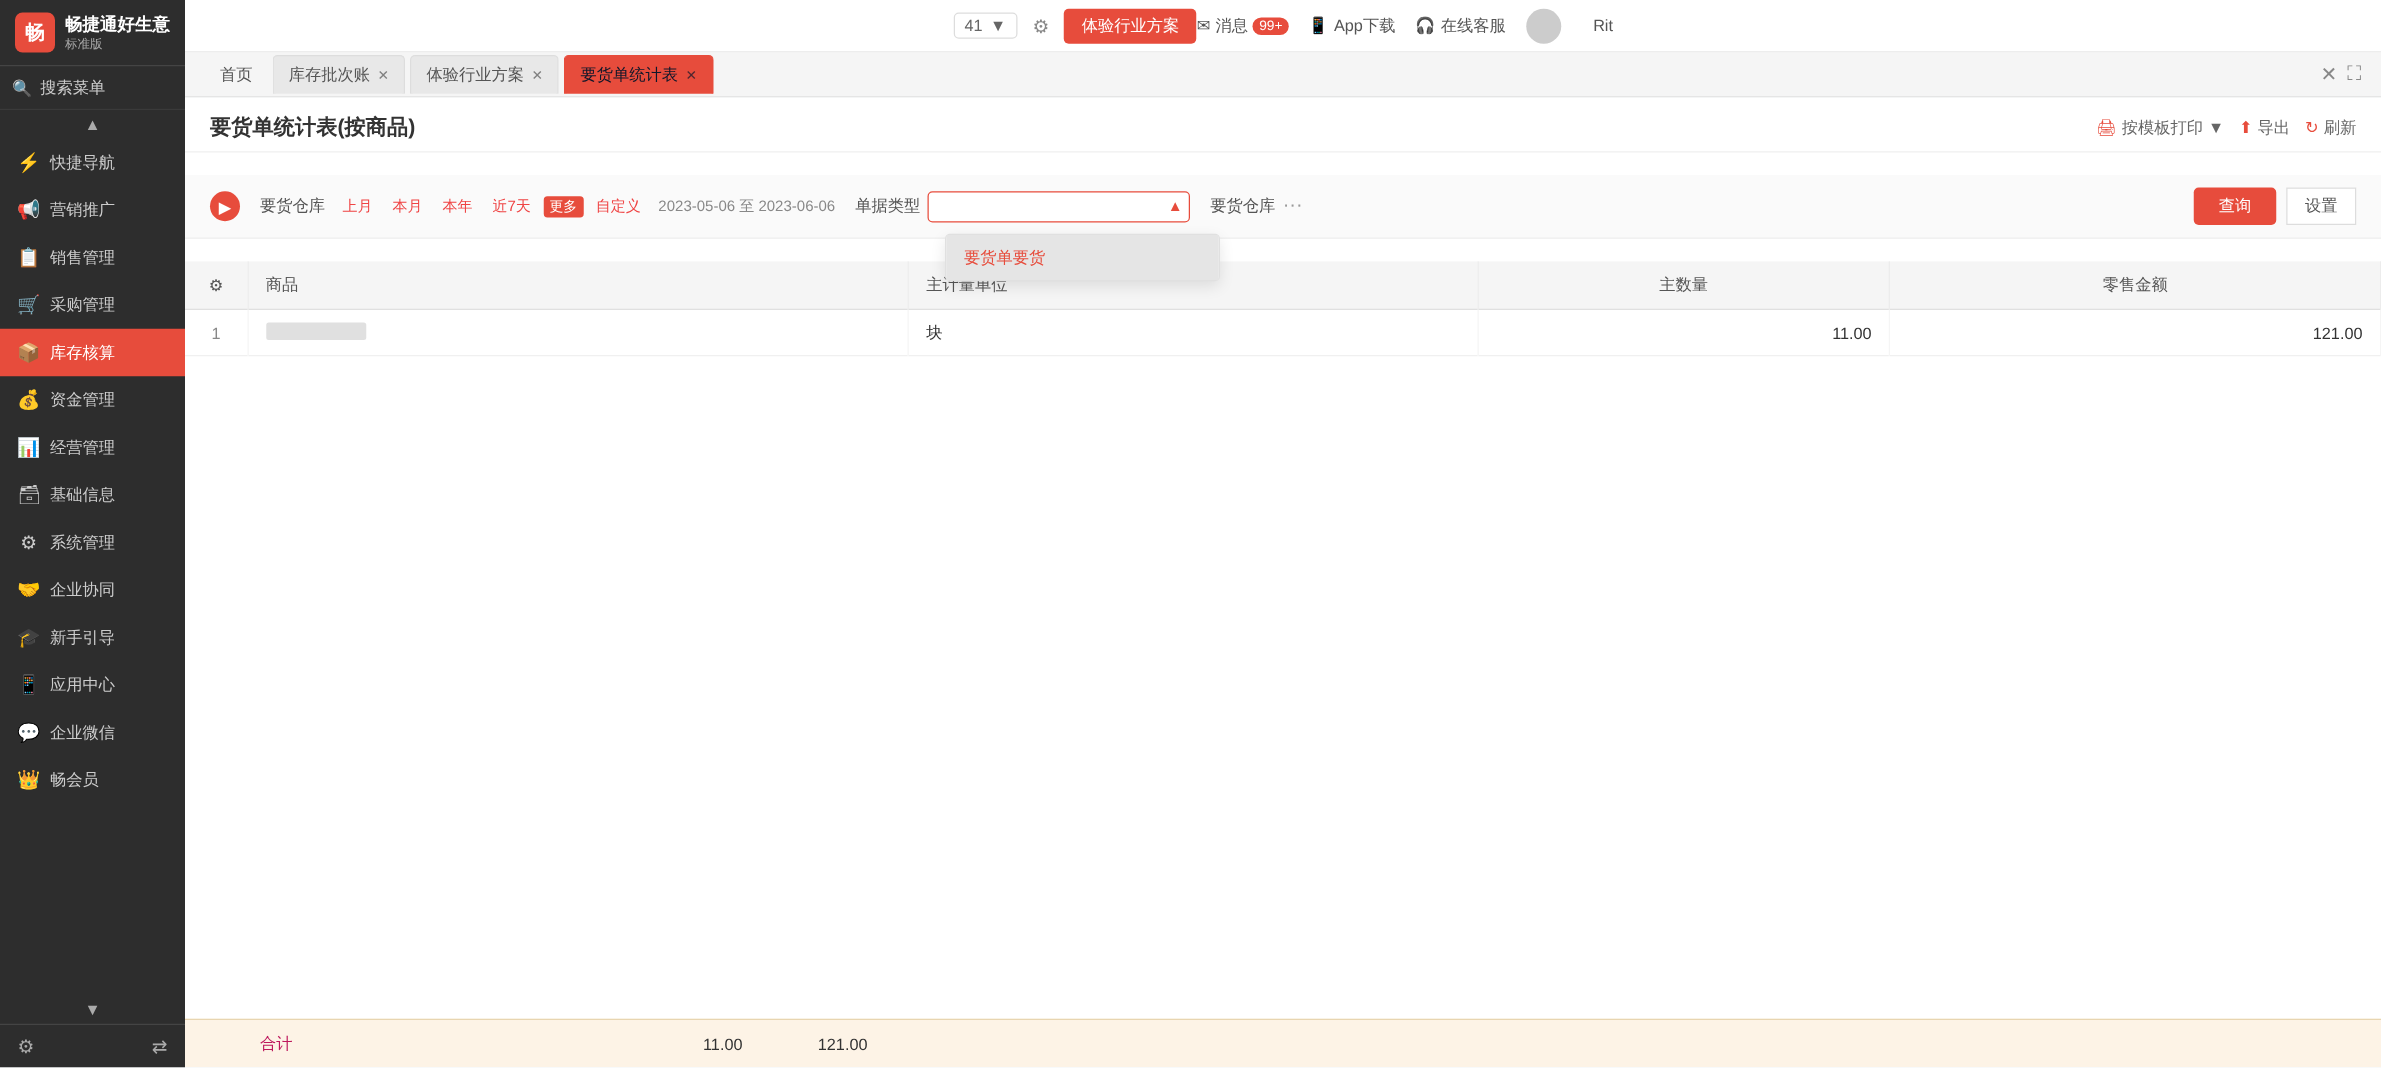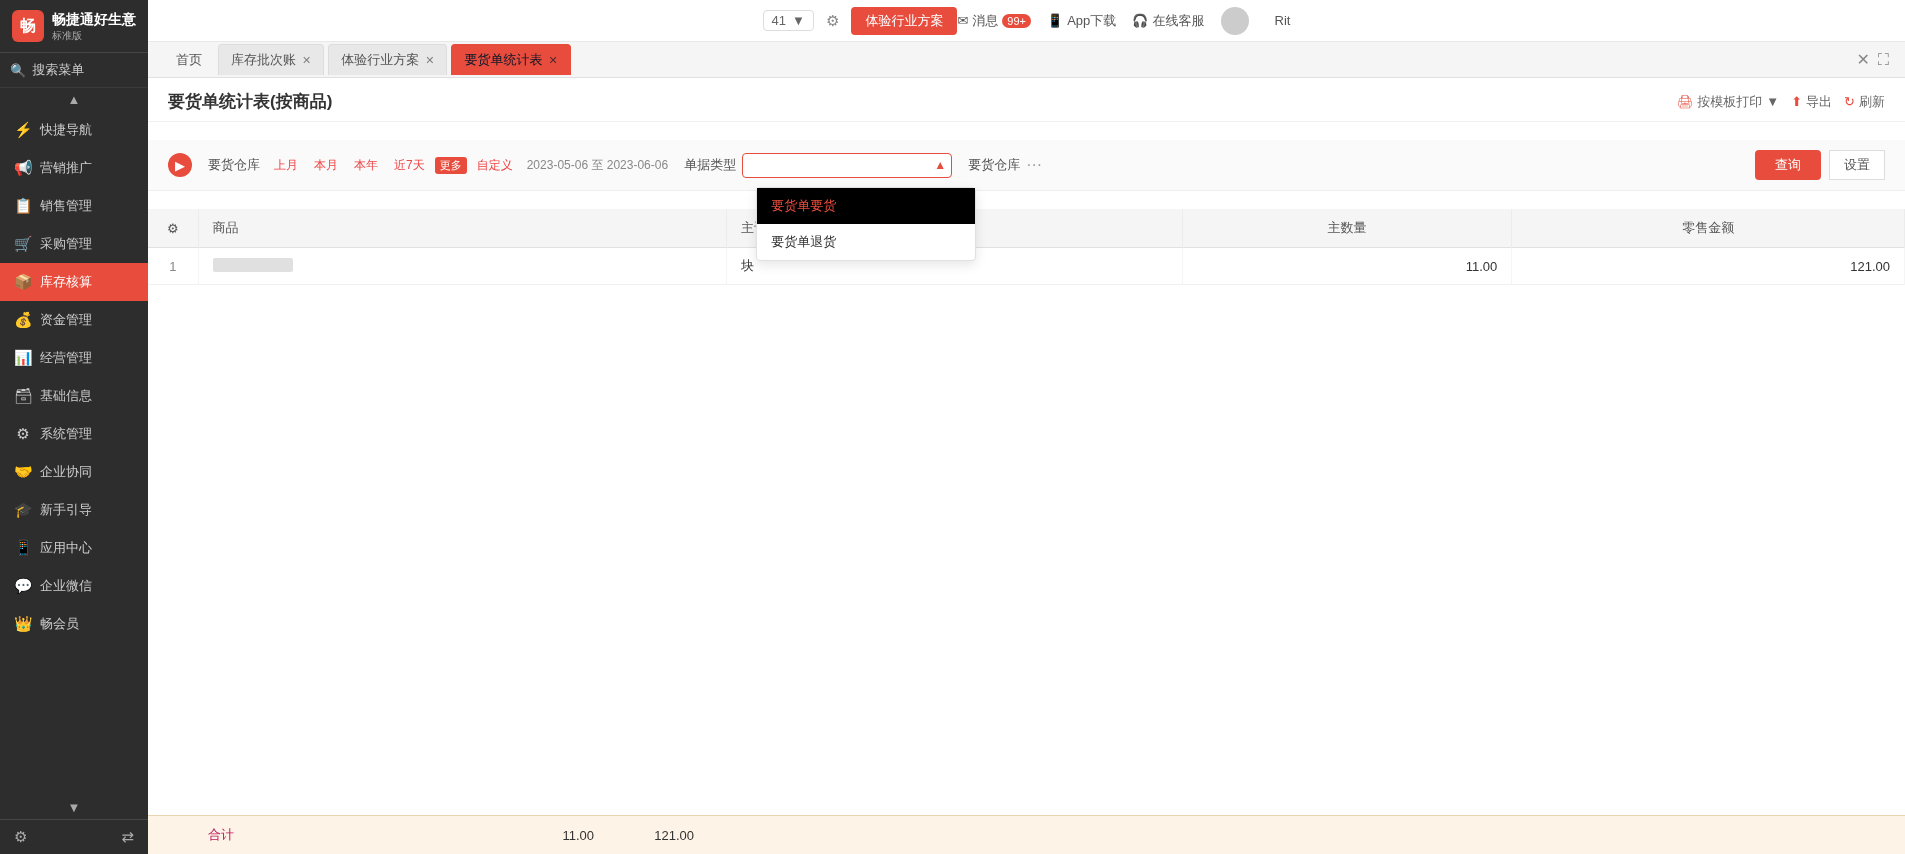--- a/index.html
+++ b/index.html
@@ -368,21 +368,21 @@
       z-index: 100;
       min-width: 220px;
       margin-top: 2px;
     }
     .dropdown-item {
       padding: 9px 14px;
       font-size: 13px;
       color: #333;
       cursor: pointer;
     }
-    .dropdown-item.selected { background: #000000; color: #e74c3c; }
+    .dropdown-item.selected { background: #e5e5e5; color: #e74c3c; }
 
     
     .table-area {
       flex: 1;
       overflow: hidden;
       display: flex;
       flex-direction: column;
     }
     .table-container {
       flex: 1;
@@ -624,21 +624,20 @@
 
       <div class="filter-select-container">
         <span class="filter-label">单据类型</span>
         <div class="filter-select-box">
           <input class="filter-input" value="" style="border-color: rgb(231, 76, 60);">
           <span class="chevron-up" style="position:absolute;right:6px;top:50%;transform:translateY(-50%)">▲</span>
         </div>
 
         <div class="dropdown-menu" style="top:32px;left:72px;">
           <div class="dropdown-item selected">要货单要货</div>
-          <div class="dropdown-item">要货单退货</div>
         </div>
       </div>
 
       <div class="filter-warehouse">
         <span class="filter-label">要货仓库</span>
         <span class="more-options-btn">···</span>
       </div>
 
       <div class="filter-actions">
         <button class="query-btn">查询</button>

